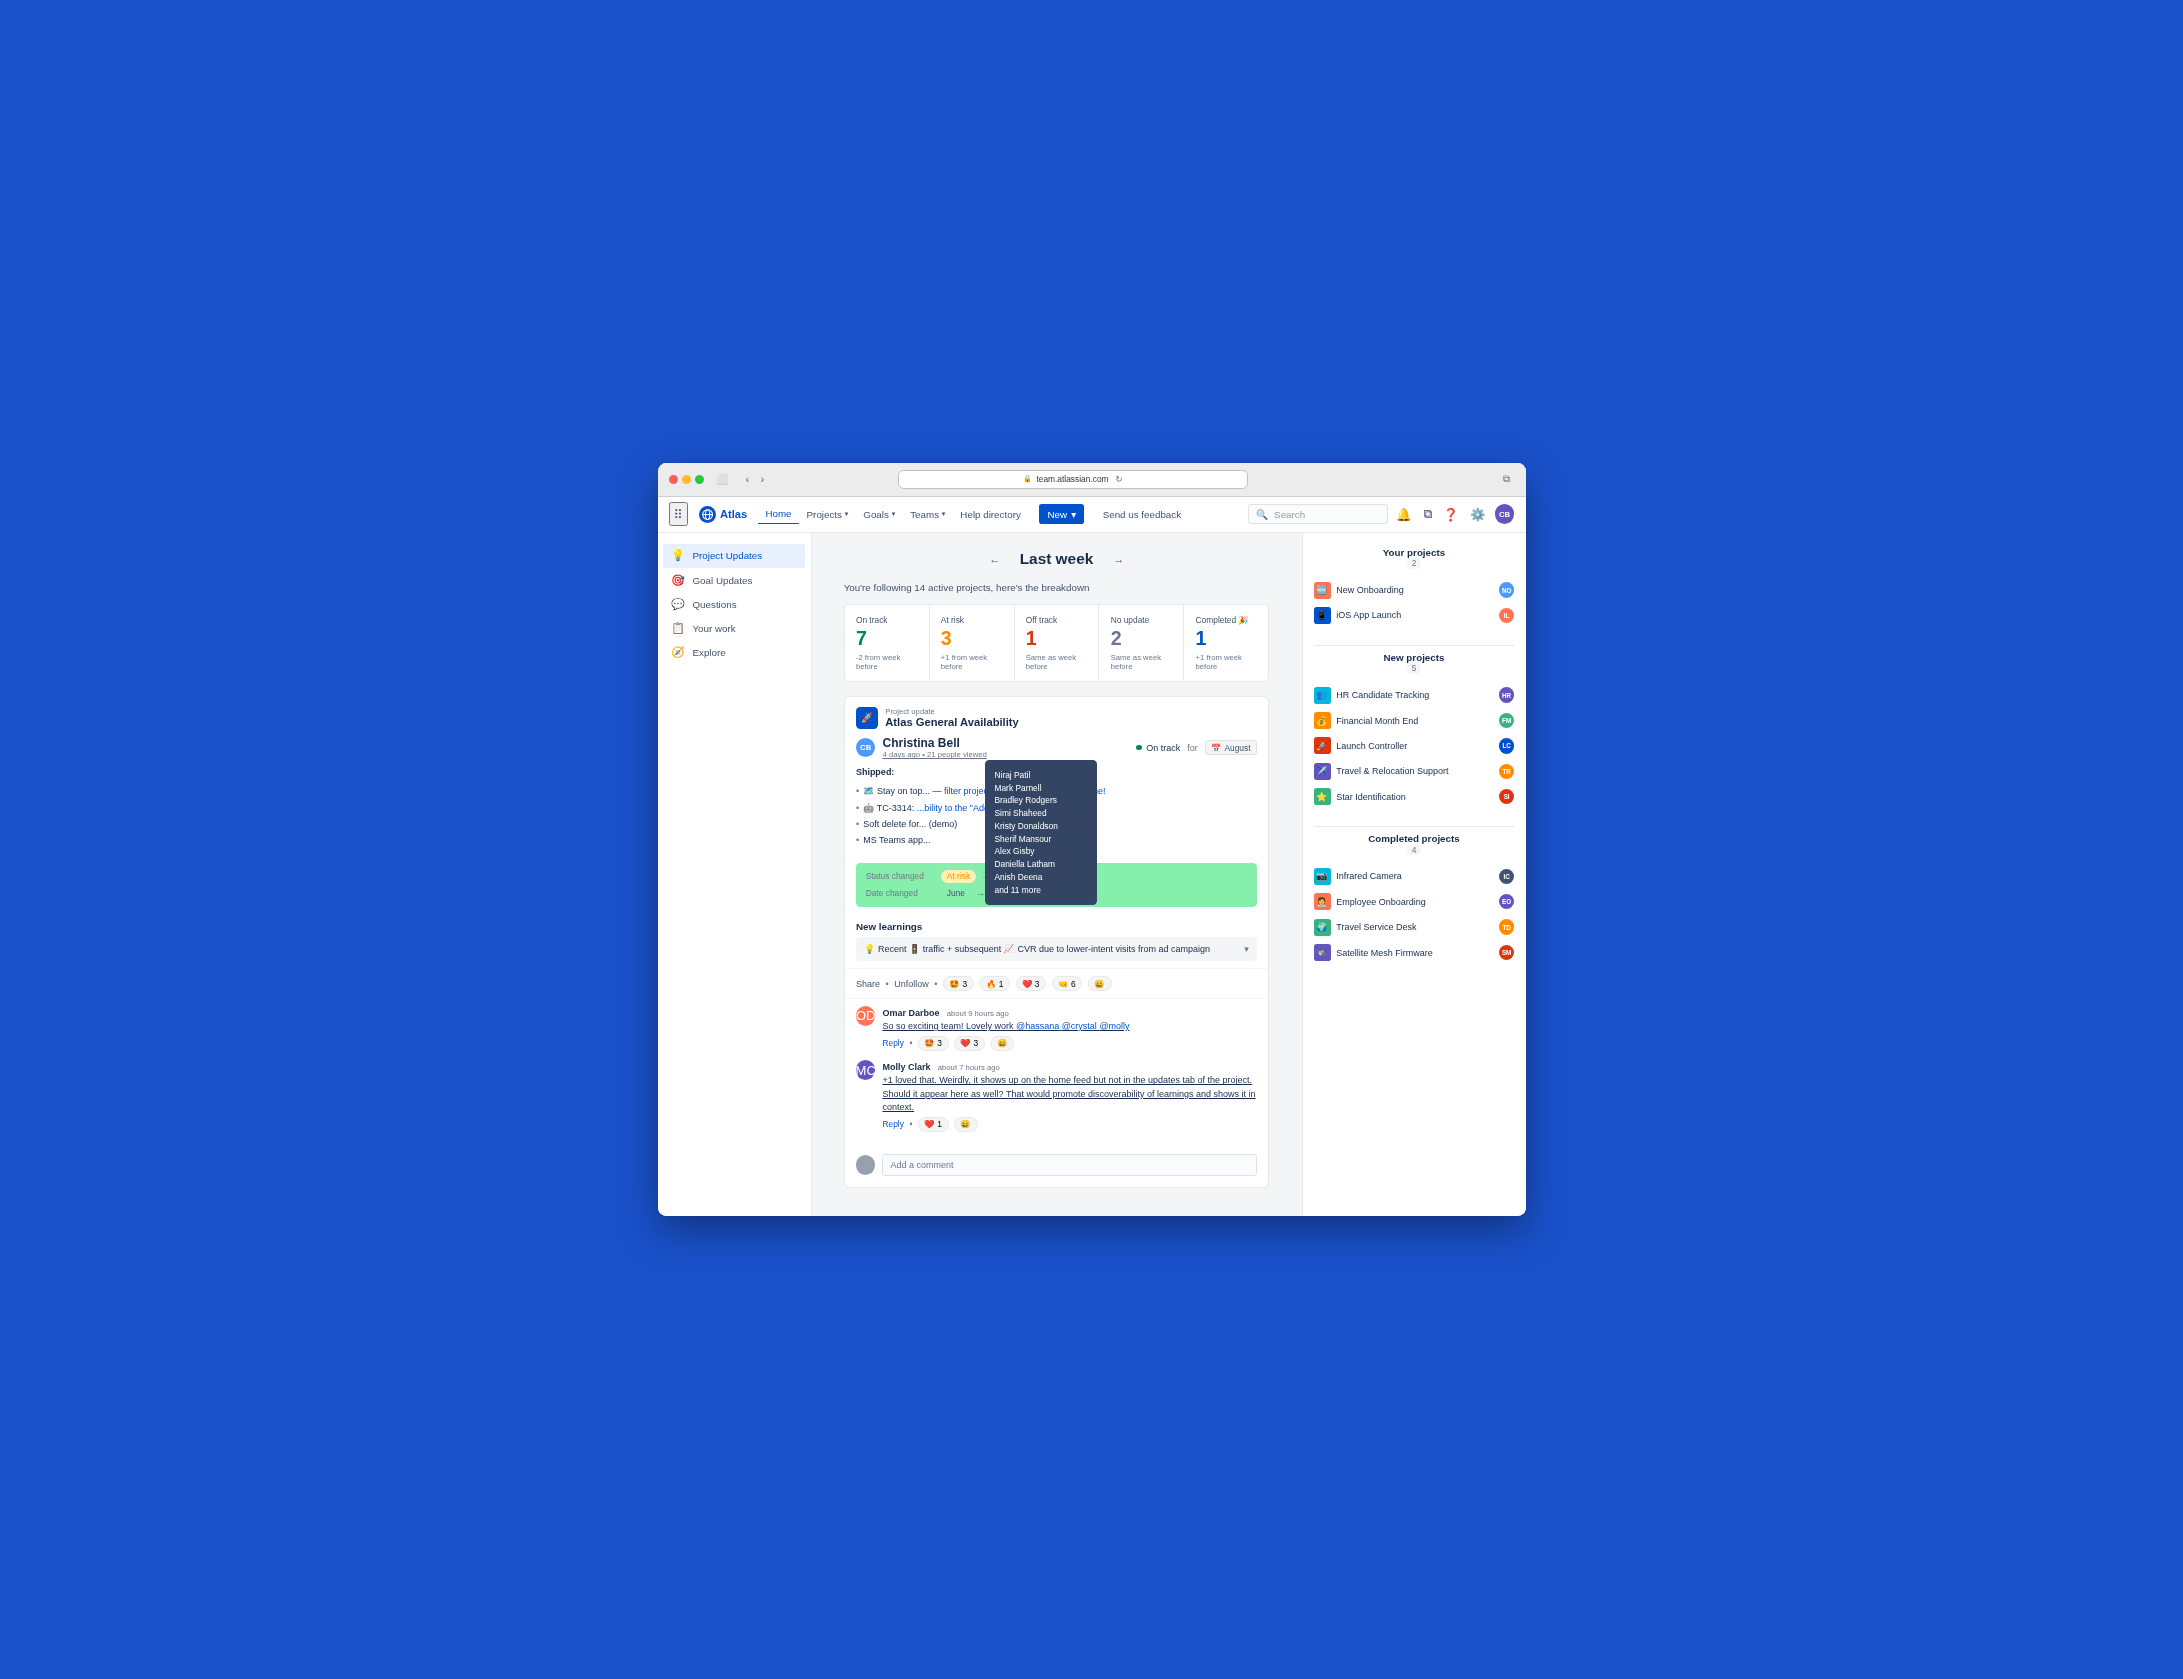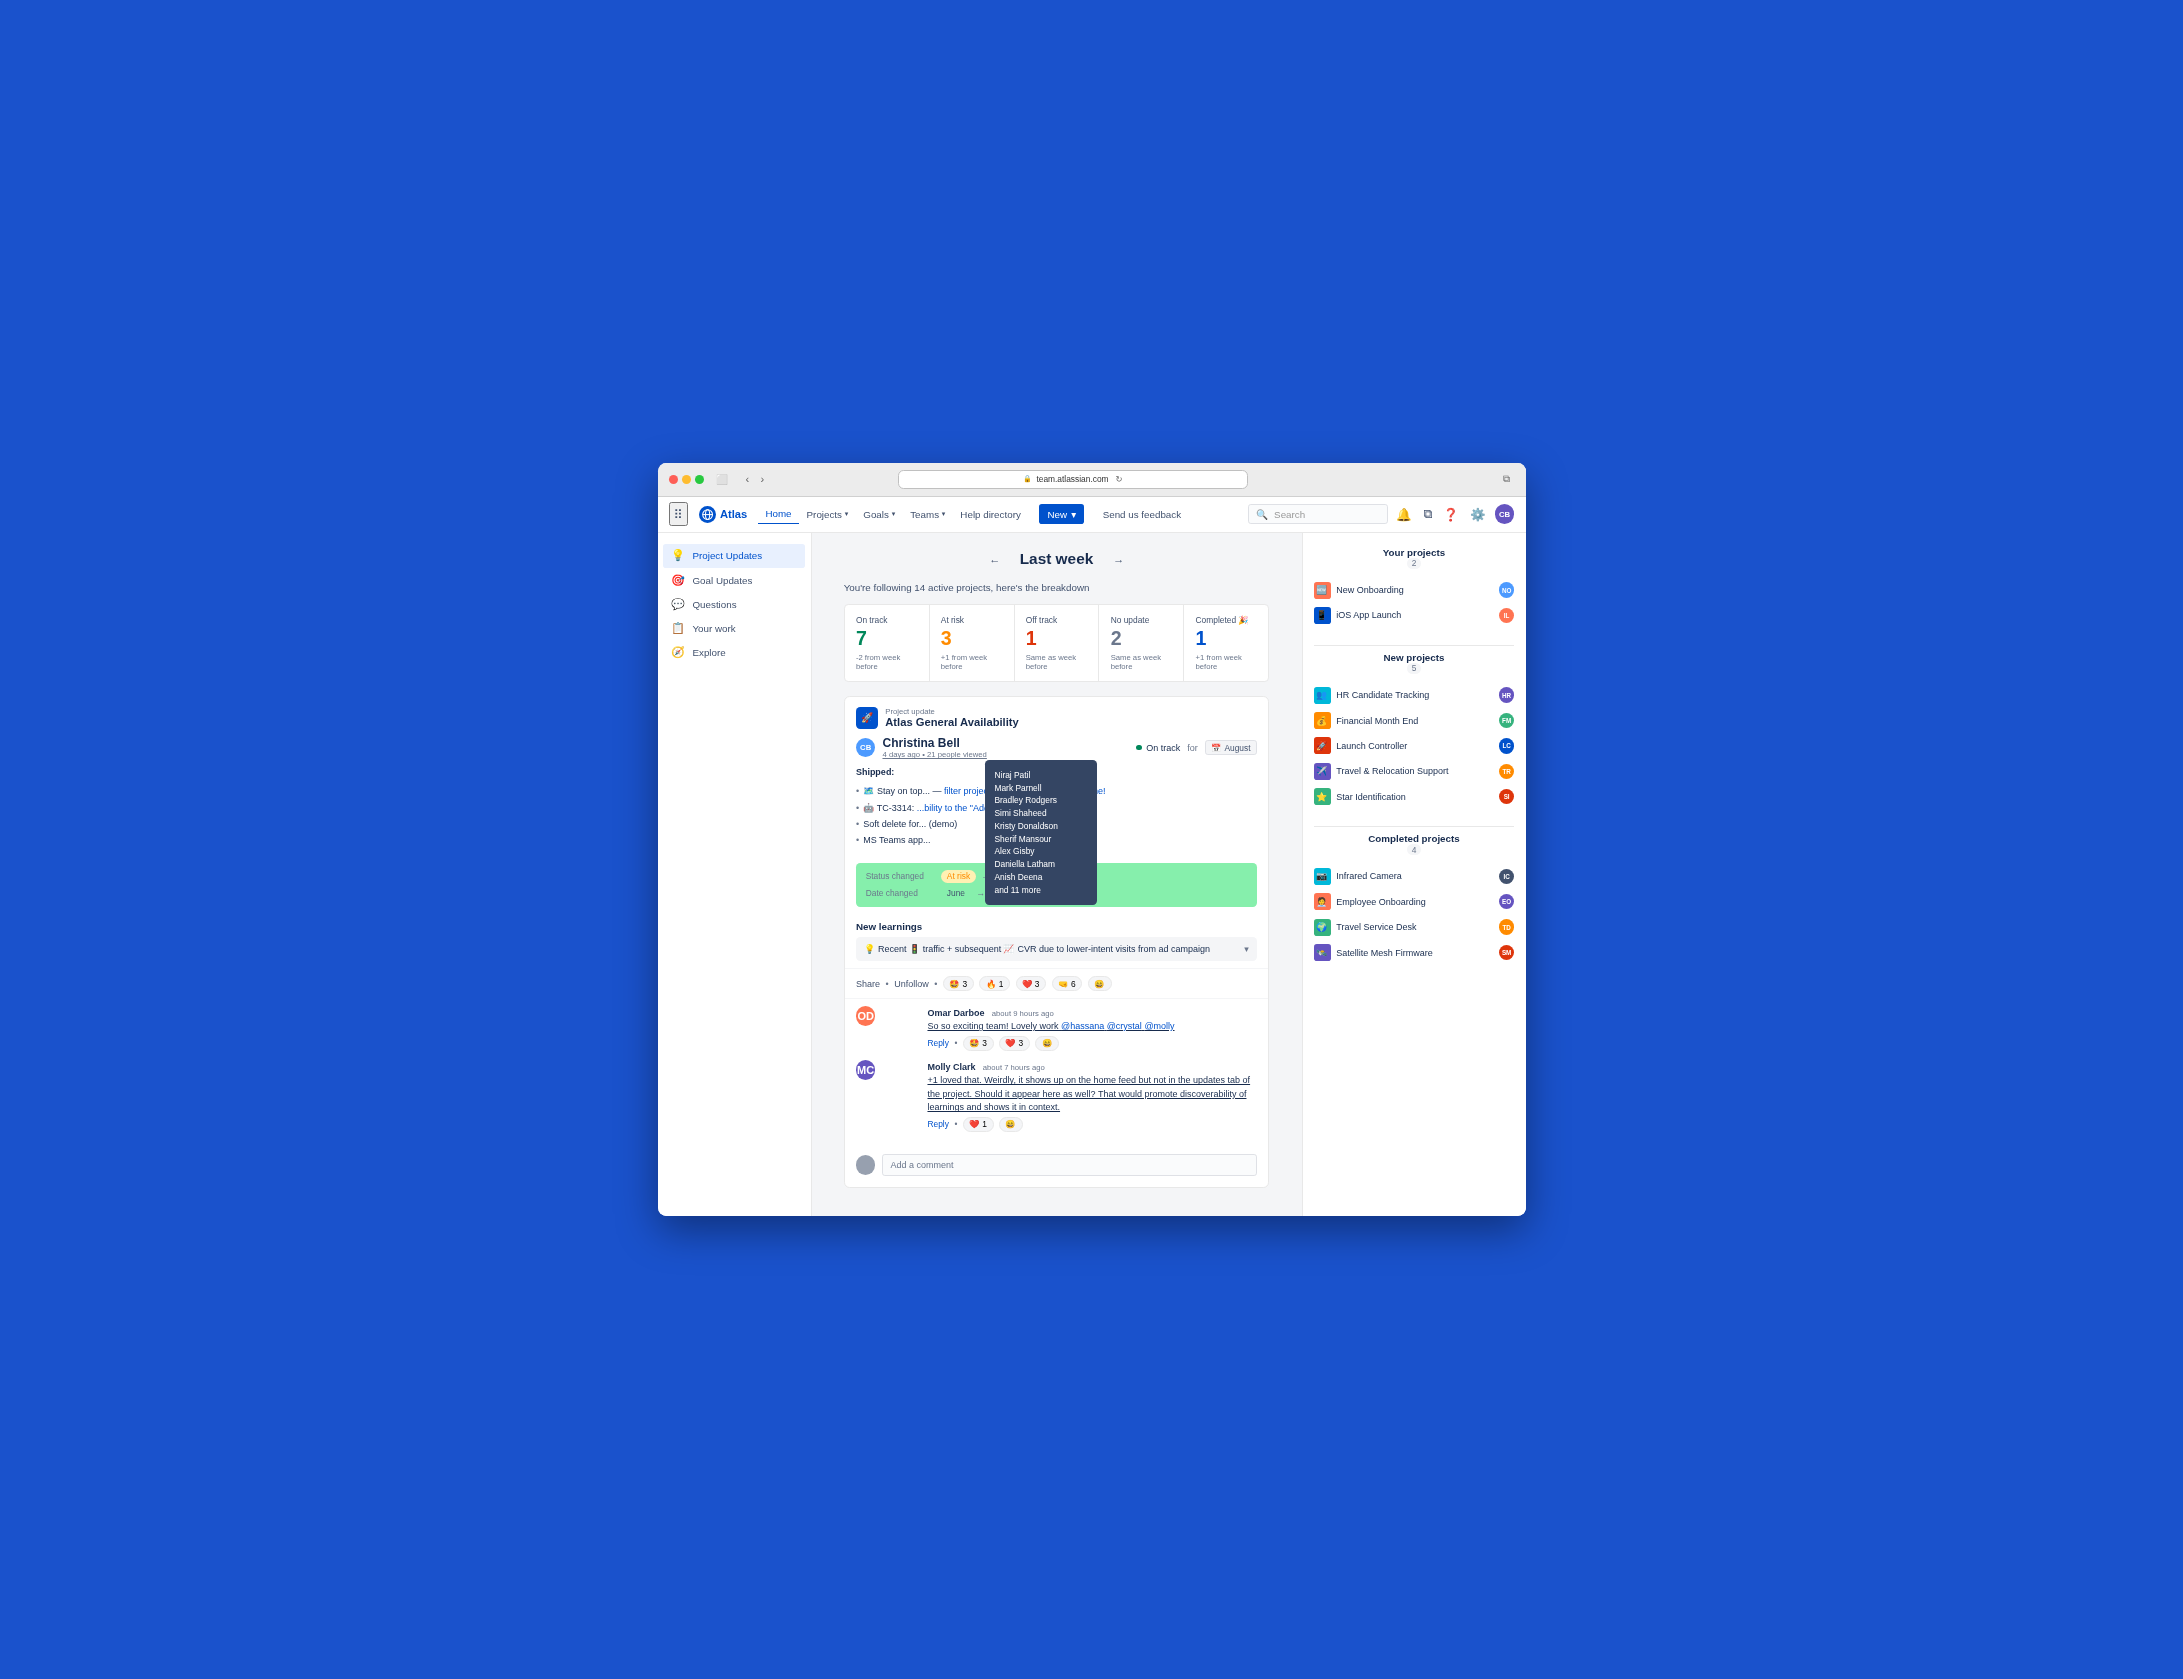--- a/index.html
+++ b/index.html
@@ -119,22 +119,22 @@
     .learning-chevron { margin-left: auto; color: #6B778C; }
 
     
     .reactions-bar { padding: 7px 11.2px; display: flex; align-items: center; gap: 5.6px; font-size: 9px; color: #42526E; border-top: 0.7px solid #f4f5f7; }
     .reaction-btn { background: #f4f5f7; border: 0.7px solid #e8e8e8; border-radius: 8.4px; padding: 1.4px 5.6px; cursor: pointer; font-size: 8.4px; display: flex; align-items: center; gap: 2.1px; }
     .dot-sep { color: #6B778C; }
 
     
     .comments-section { padding: 7px 11.2px; border-top: 0.7px solid #f4f5f7; }
     .comment { display: flex; gap: 7px; margin-bottom: 9.8px; }
-    .comment-avatar { width: 19.6px; height: 19.6px; border-radius: 50%; background: #6554C0; flex-shrink: 0; display: flex; align-items: center; justify-content: center; color: white; font-size: 11px; font-weight: bold; }
-    .comment-body { flex: 1; margin-left: 45px; }
+    .comment-avatar { width: 19.6px; height: 19.6px; border-radius: 50%; background: #6554C0; flex-shrink: 0; display: flex; align-items: center; justify-content: center; color: white; font-size: 13px; font-weight: normal; }
+    .comment-body { flex: 1; }
     .comment-author { font-size: 9px; font-weight: 600; color: #172B4D; }
     .comment-time { font-size: 7.7px; color: #6B778C; margin-left: 4.2px; }
     .comment-text { font-size: 9px; color: #172B4D; line-height: 1.5; margin: 2.1px 0; text-decoration: underline; }
     .comment-text a { color: #0052CC; text-decoration: none; }
     .comment-actions { display: flex; align-items: center; gap: 5.6px; font-size: 8.4px; color: #6B778C; }
     .comment-actions a { color: #0052CC; text-decoration: none; cursor: pointer; }
 
     .add-comment-row { display: flex; gap: 7px; align-items: center; padding: 5.6px 11.2px 11.2px; }
     .add-comment-avatar { width: 19.6px; height: 19.6px; border-radius: 50%; background: #97A0AF; flex-shrink: 0; }
     .add-comment-input { flex: 1; border: 0.7px solid #dfe1e6; border-radius: 2.8px; padding: 4.9px 7px; font-size: 9px; color: #6B778C; background: #fafbfc; cursor: text; }

